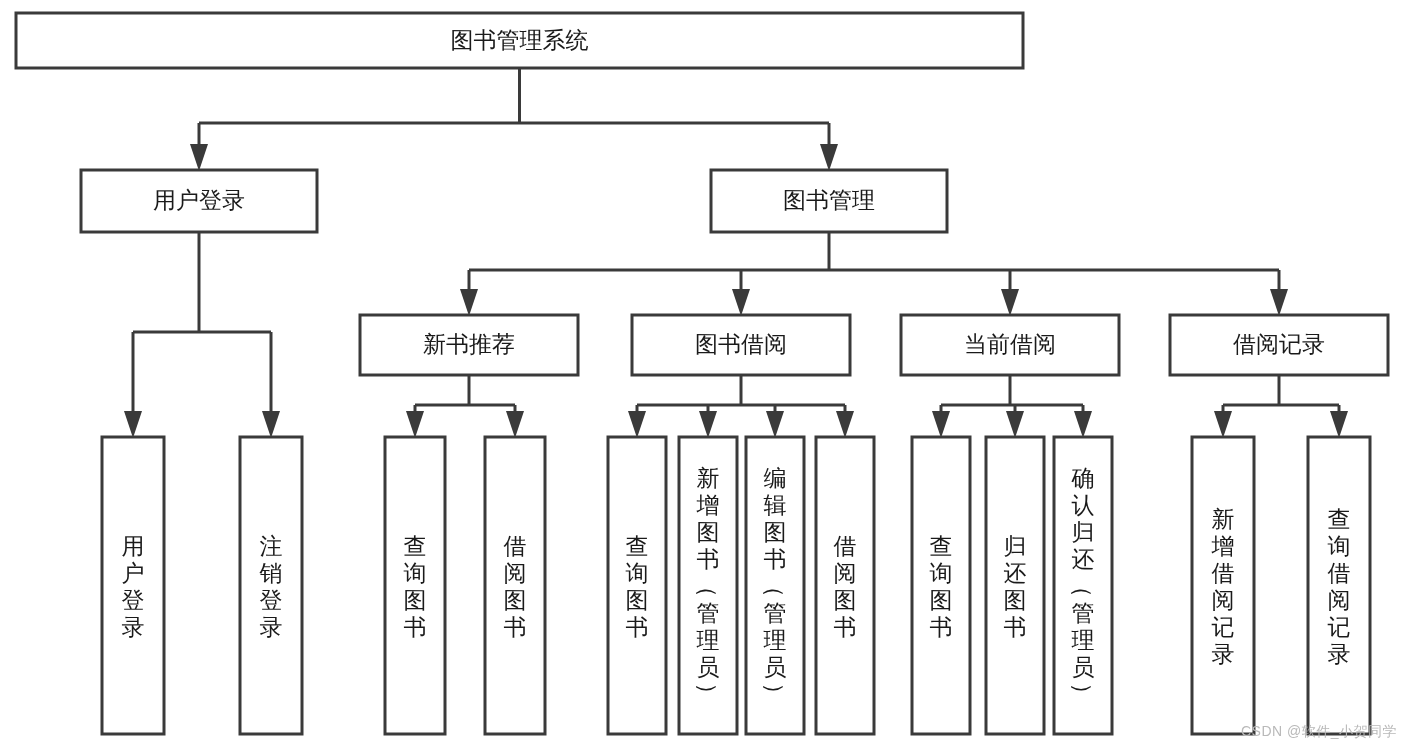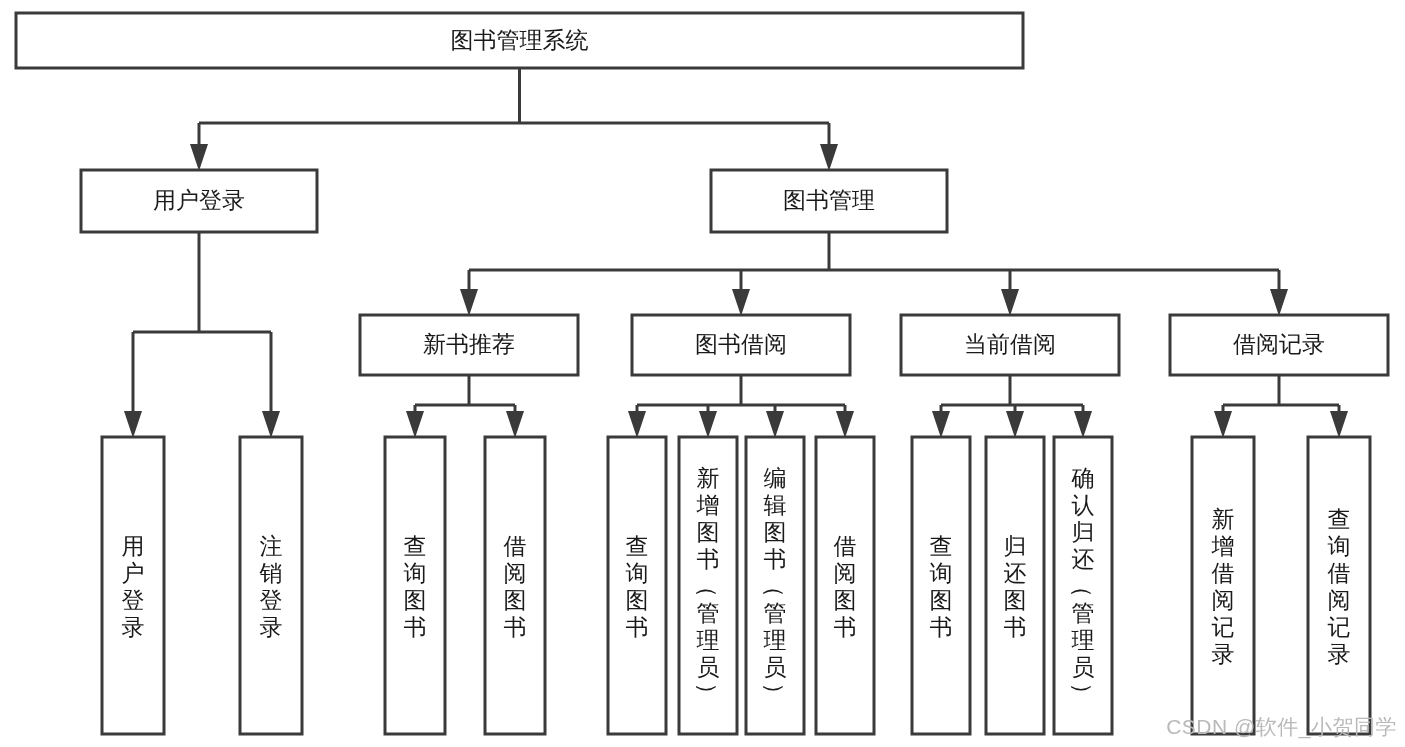--- a/index.html
+++ b/index.html
@@ -51,21 +51,21 @@
     font-family: "Liberation Sans", "DejaVu Sans", sans-serif;
     font-size: 23px;
     fill: #1a1a1a;
     text-anchor: middle;
   }
   .watermark {
     position: absolute;
     right: 8px;
     bottom: 6px;
     font-family: "Liberation Sans", "DejaVu Sans", sans-serif;
-    font-size: 21px;
+    font-size: 14px;
     color: #b9b9b9;
     letter-spacing: 0.5px;
     white-space: nowrap;
     user-select: none;
   }
 </style>
 </head>
 <body>
 
 <div id="diagram-root">

